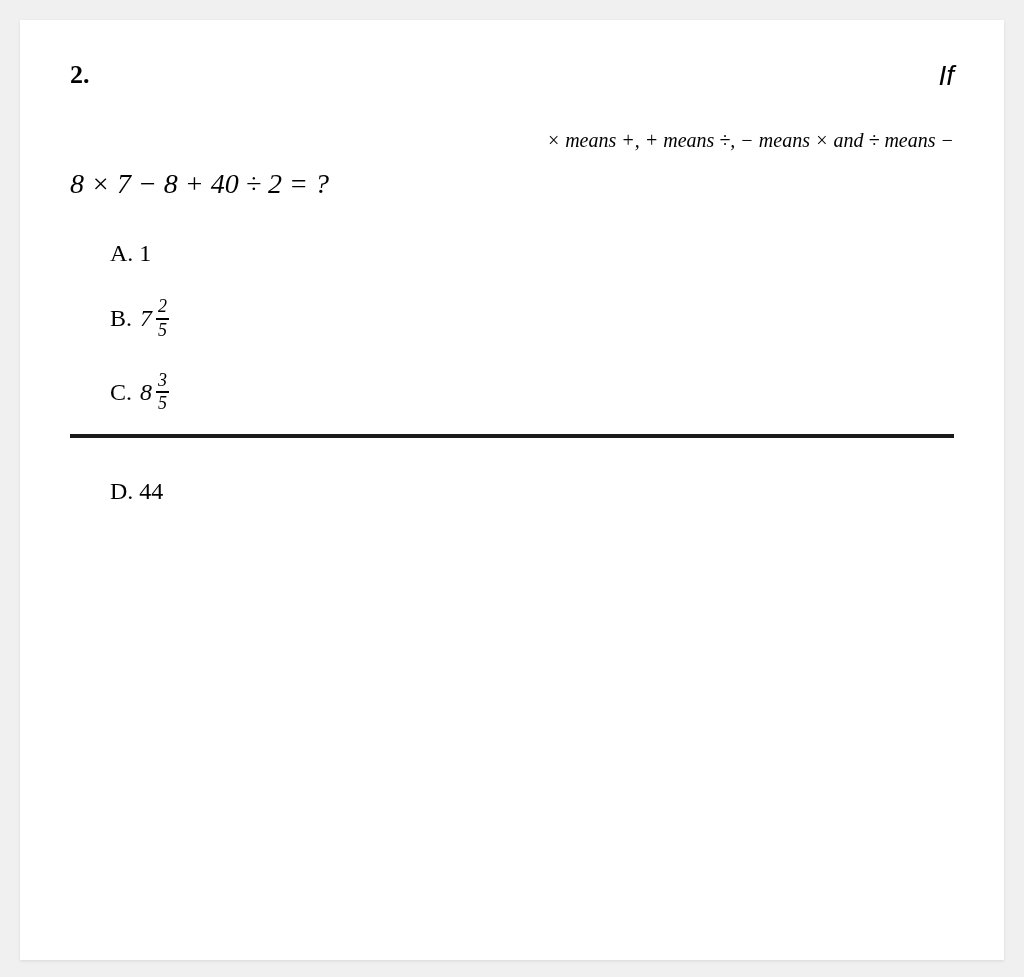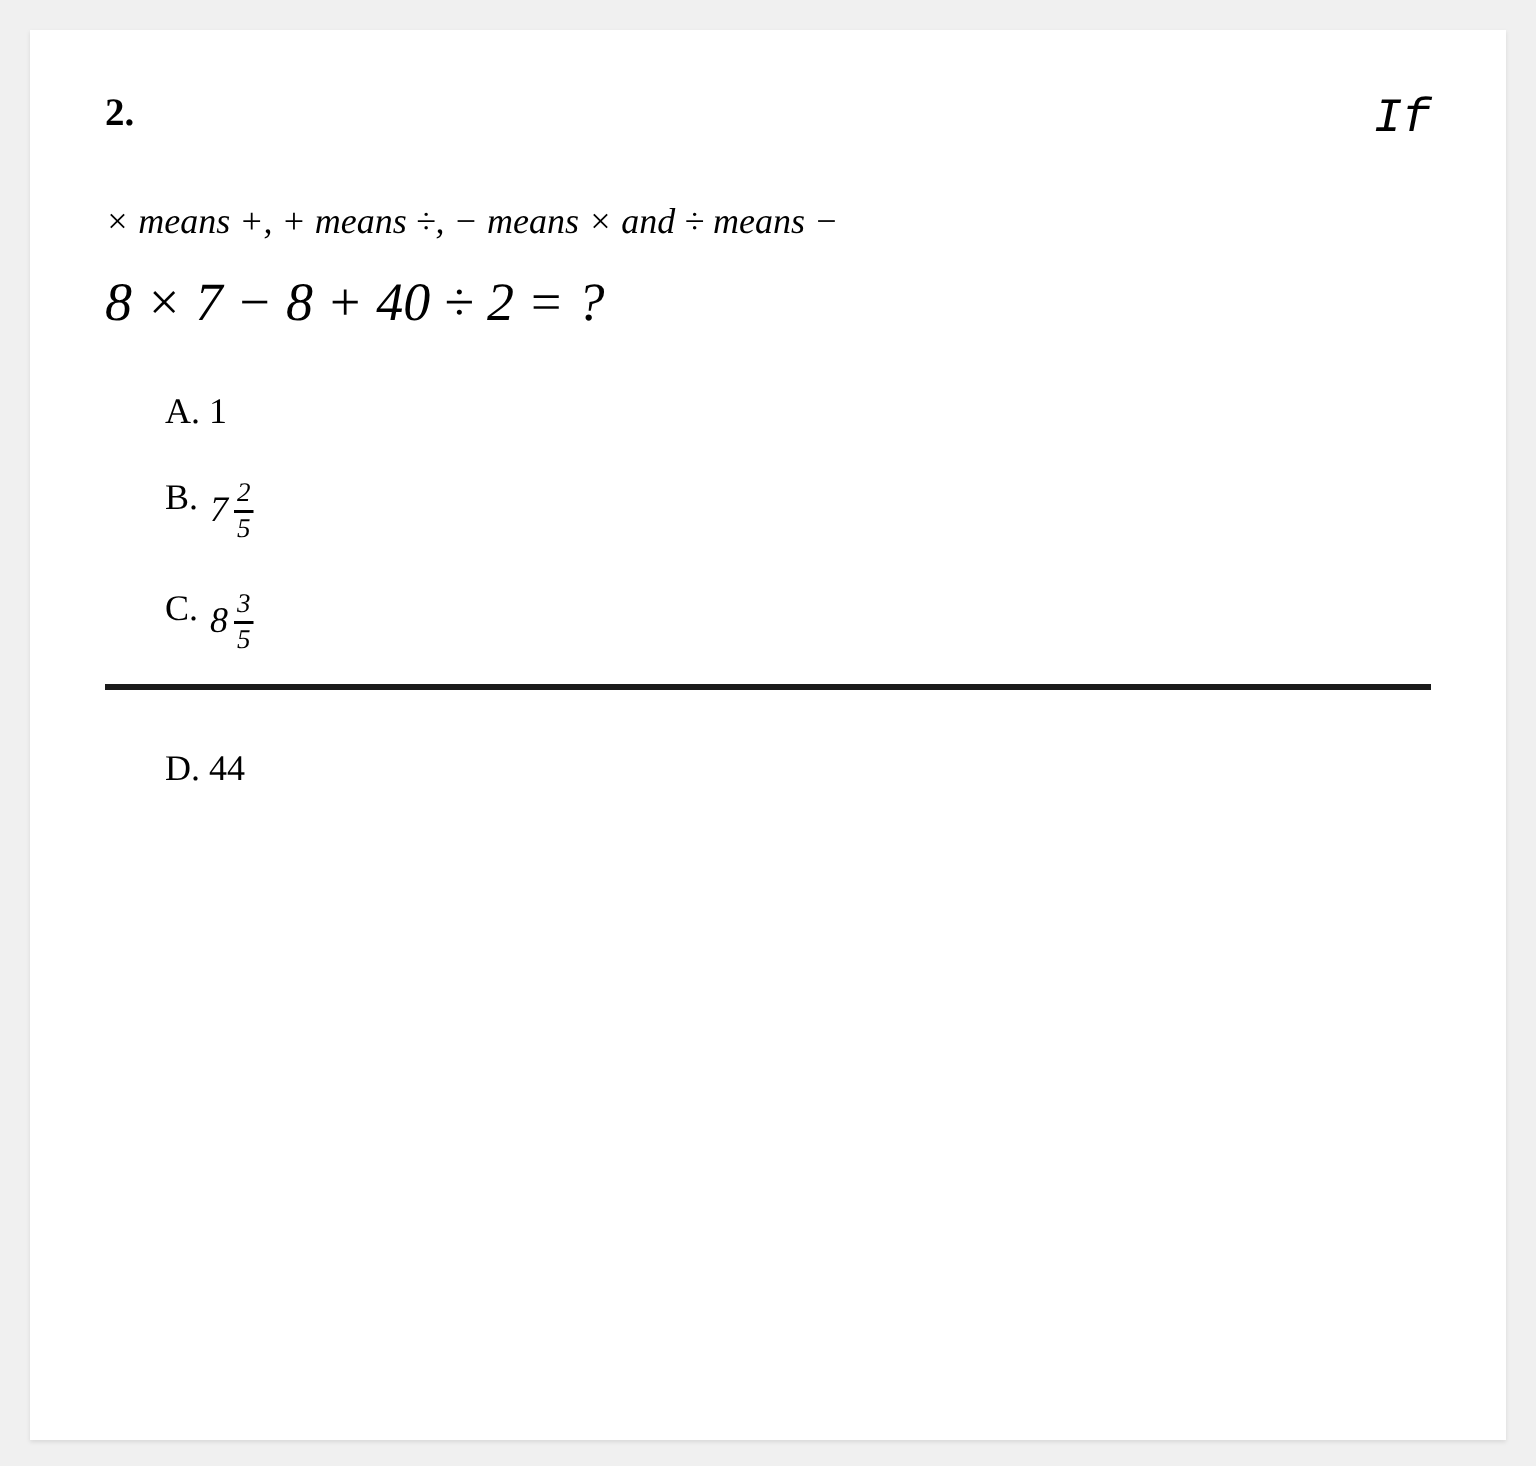--- a/index.html
+++ b/index.html
@@ -34,60 +34,61 @@
       margin-bottom: 30px;
     }
 
     .question-number {
       font-size: 26px;
       font-weight: bold;
       font-family: Georgia, serif;
     }
 
     .if-label {
-      font-size: 32px;
+      font-size: 28px;
       font-style: italic;
-      font-family: Liberation Mono, monospace;
+      font-family: Liberation Sans, sans-serif;
     }
 
     .condition-line {
-      font-size: 24px;
+      font-size: 20px;
       font-style: italic;
       margin-bottom: 10px;
       line-height: 1.8;
       font-family: Georgia, serif;
+      text-align: right;
     }
 
     .then-line {
       font-size: 24px;
       font-style: italic;
       margin-bottom: 30px;
       font-family: Georgia, serif;
     }
 
     .equation-line {
-      font-size: 36px;
+      font-size: 28px;
       font-style: italic;
       margin-bottom: 40px;
       font-family: Georgia, serif;
     }
 
     .options-container {
       display: flex;
       flex-direction: column;
       gap: 30px;
       padding-left: 40px;
     }
 
     .option {
       font-size: 24px;
       font-style: italic;
       font-family: Georgia, serif;
       display: flex;
-      align-items: flex-start;
+      align-items: center;
       gap: 8px;
     }
 
     .option-label {
       font-style: normal;
       font-weight: normal;
     }
 
     .fraction {
       display: inline-flex;

